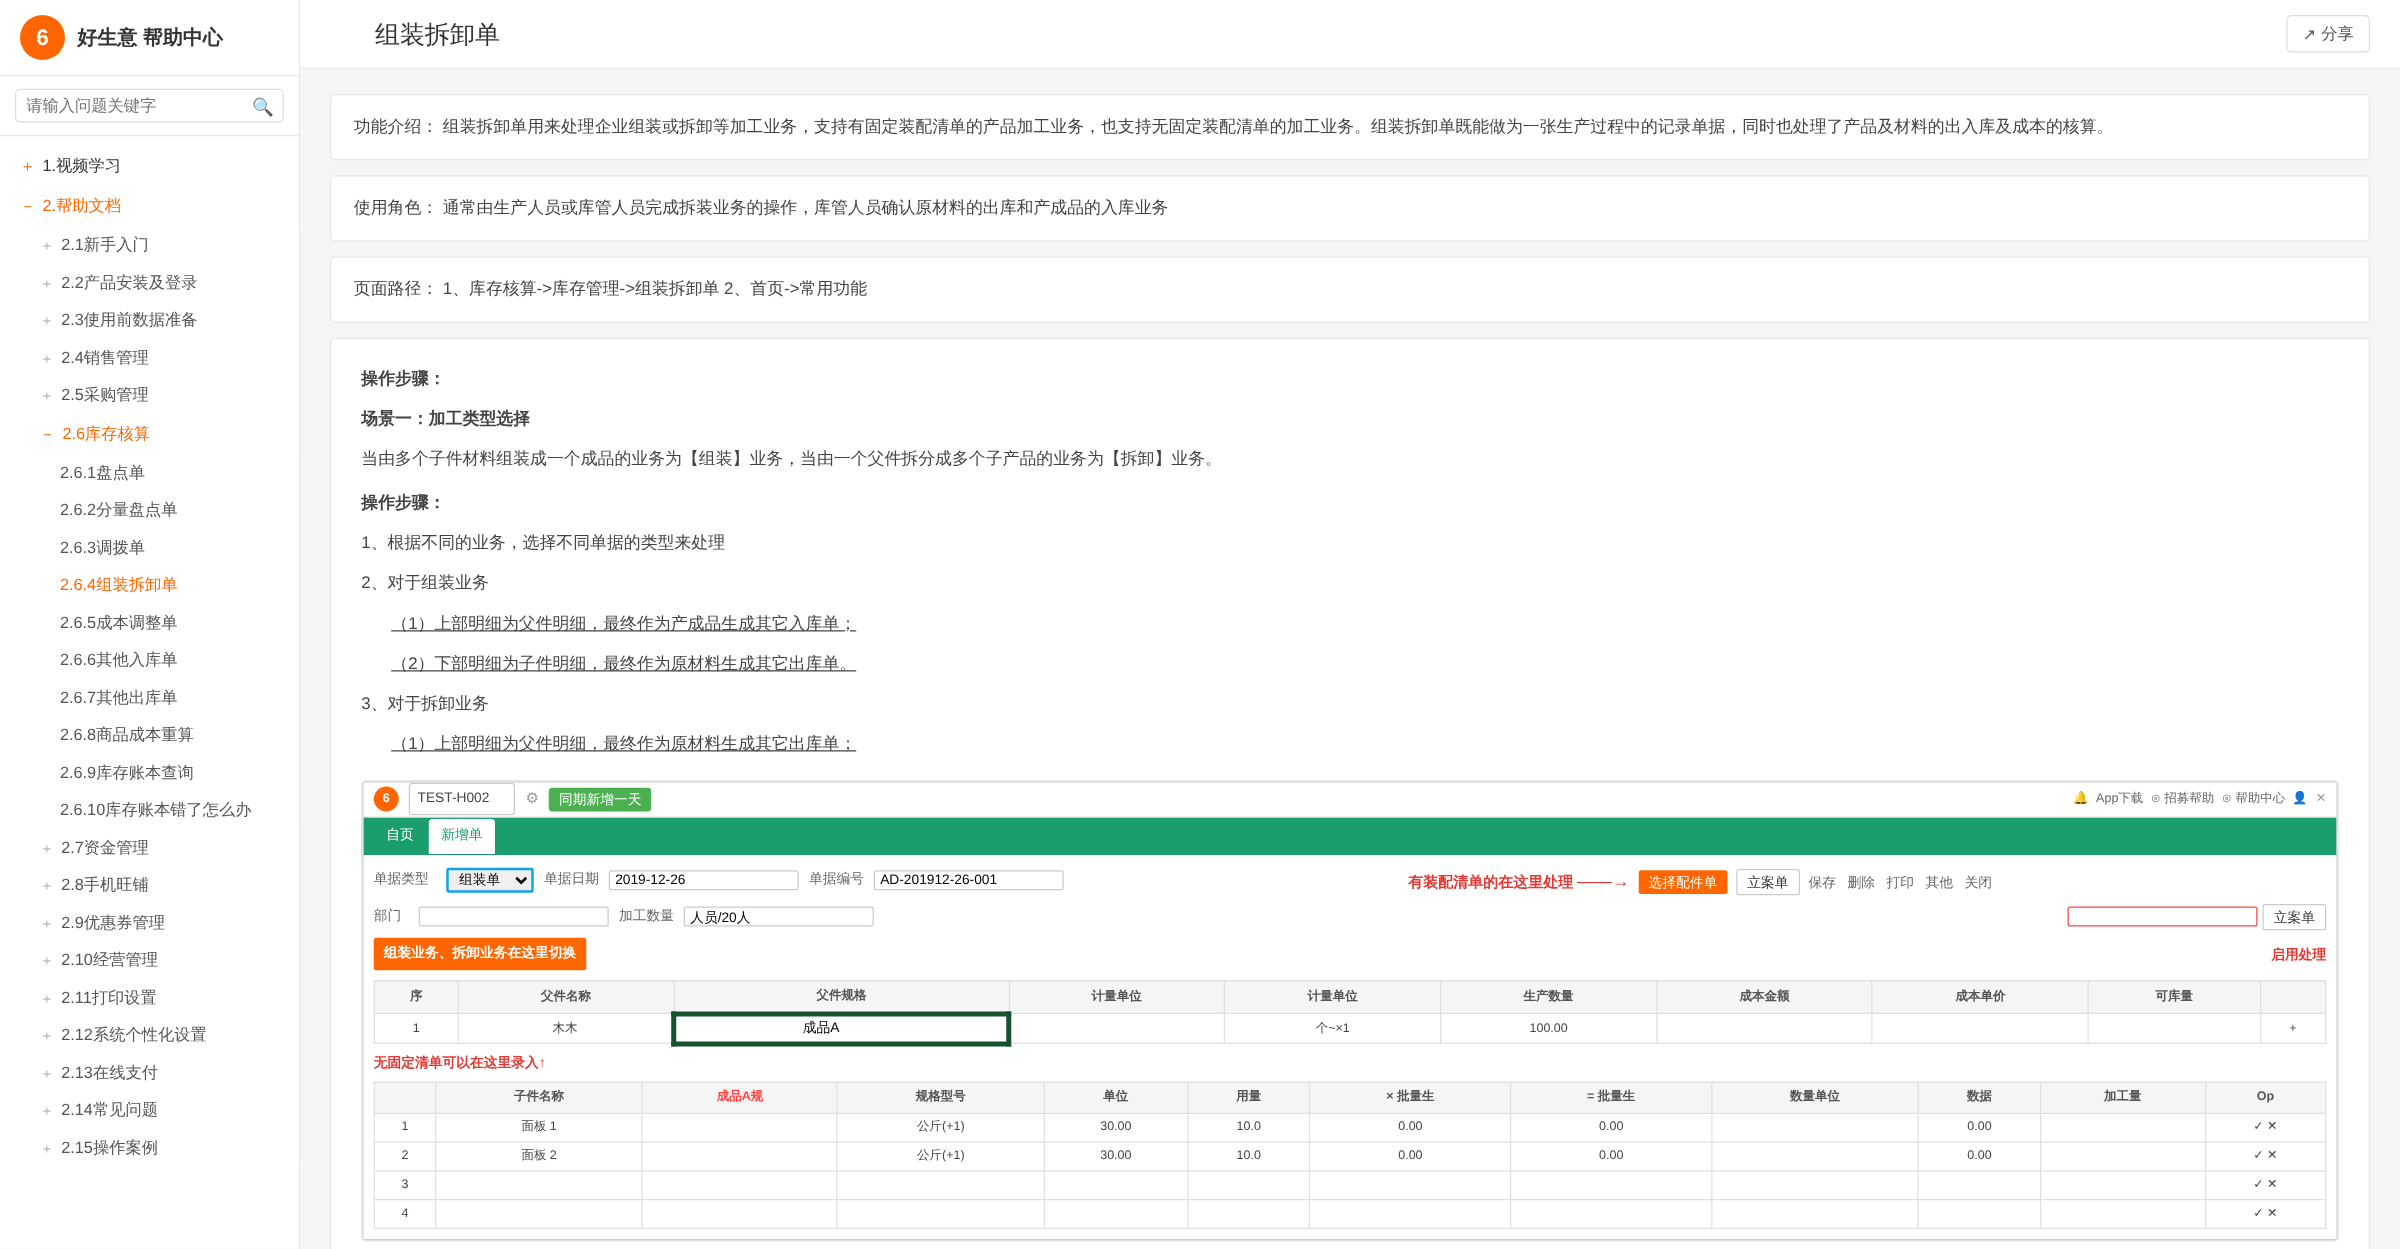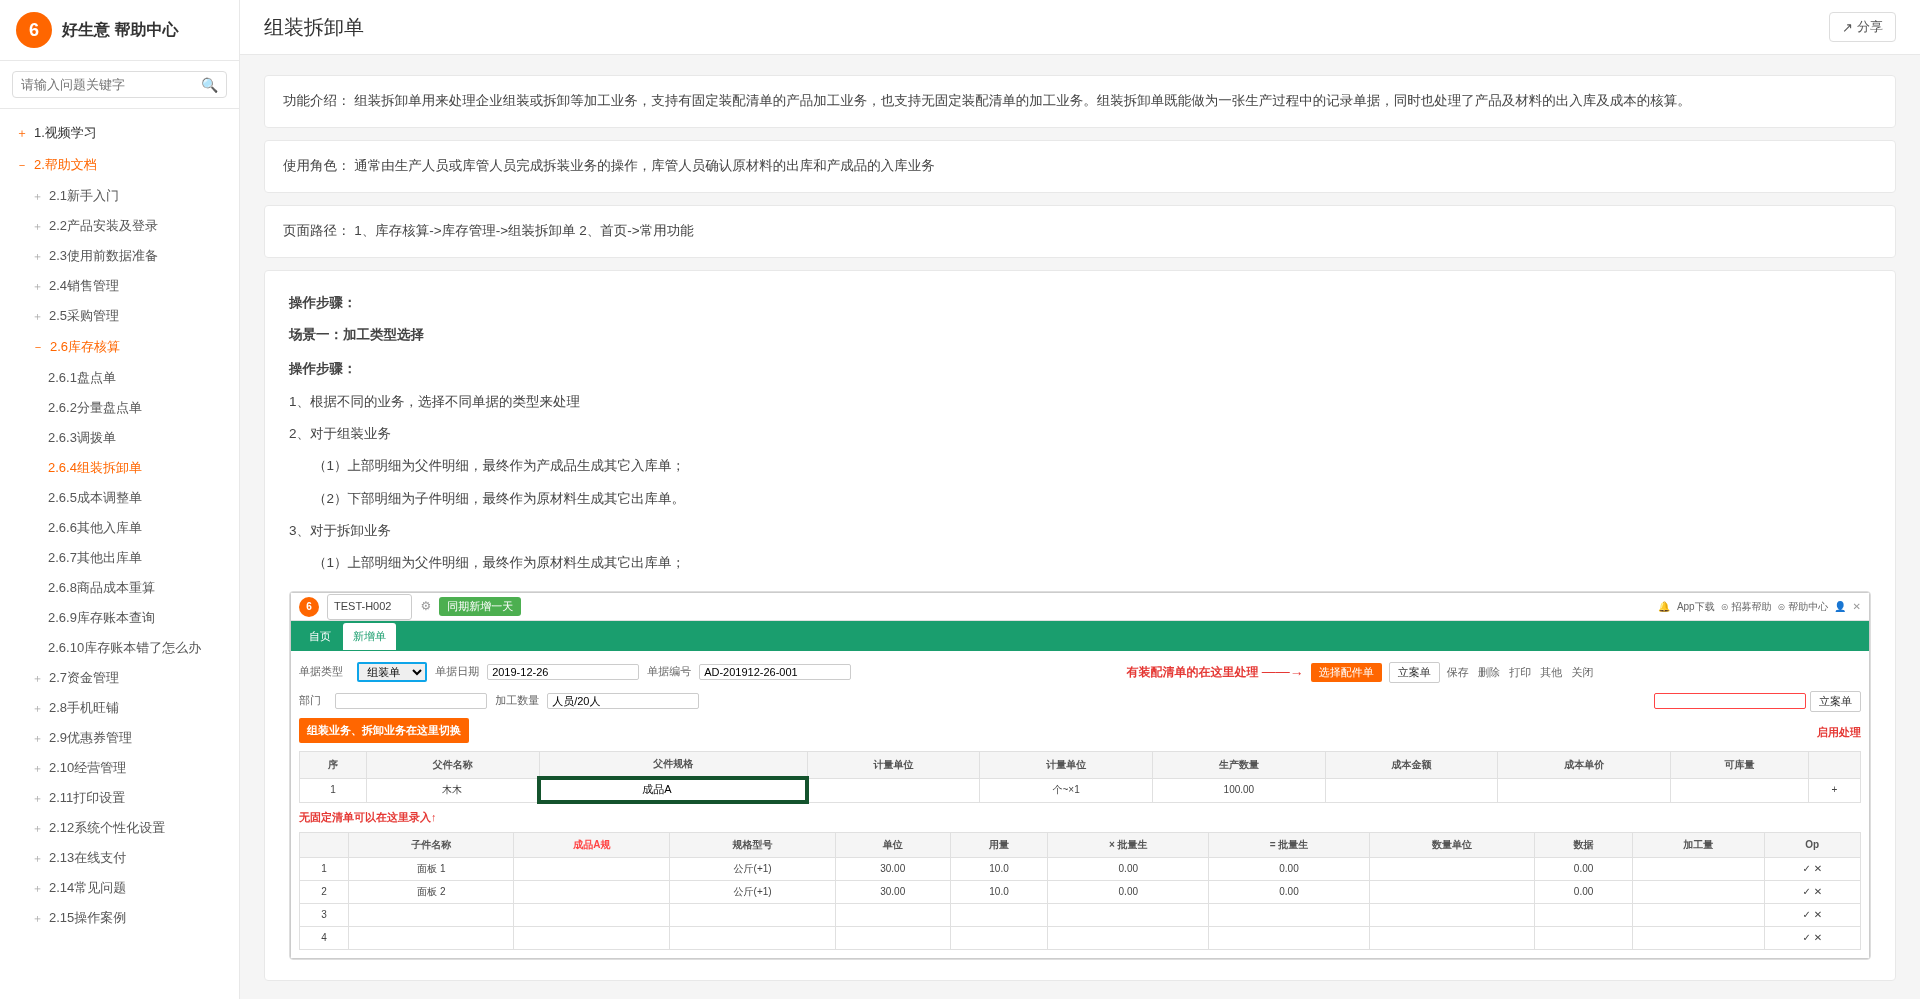--- a/index.html
+++ b/index.html
@@ -144,20 +144,21 @@
       display: flex;
       align-items: center;
       justify-content: space-between;
       border-bottom: 1px solid #e8e8e8;
     }
 
     .page-title-text {
       font-size: 20px;
       font-weight: 500;
       color: #333;
+      margin-left: 36px;
     }
 
     .share-btn {
       display: flex;
       align-items: center;
       gap: 4px;
       border: 1px solid #ddd;
       border-radius: 4px;
       padding: 5px 12px;
       background: #fff;
@@ -187,21 +188,21 @@
       background: #fff;
       border-radius: 4px;
       padding: 20px 24px;
       border: 1px solid #e8e8e8;
       line-height: 1.8;
       font-size: 13.5px;
       color: #444;
     }
 
     .content-main p { margin-bottom: 8px; }
-    .content-main .sub-item { padding-left: 24px; }
+    .content-main .sub-item { padding-left: 24px; text-decoration: underline; }
 
     .content-img-wrap {
       margin-top: 16px;
       border: 1px solid #ddd;
       border-radius: 4px;
       overflow: hidden;
       background: #f0f0f0;
     }
 
     
@@ -535,20 +536,21 @@
     </div>
 
     <div class="info-block">
       <span class="bold">页面路径：</span>
       <span>1、库存核算-&gt;库存管理-&gt;组装拆卸单 2、首页-&gt;常用功能</span>
     </div>
 
     <div class="content-main">
       <p><strong>操作步骤：</strong></p>
       <p><strong>场景一：加工类型选择</strong></p>
+      <p>当由多个子件材料组装成一个成品的业务为【组装】业务，当由一个父件拆分成多个子产品的业务为【拆卸】业务。</p>
 
       <p style="margin-top:10px;"><strong>操作步骤：</strong></p>
       <p>1、根据不同的业务，选择不同单据的类型来处理</p>
       <p>2、对于组装业务</p>
       <p class="sub-item">（1）上部明细为父件明细，最终作为产成品生成其它入库单；</p>
       <p class="sub-item">（2）下部明细为子件明细，最终作为原材料生成其它出库单。</p>
       <p>3、对于拆卸业务</p>
       <p class="sub-item">（1）上部明细为父件明细，最终作为原材料生成其它出库单；</p>
 
       <div class="content-img-wrap" style="margin-top:16px;">

